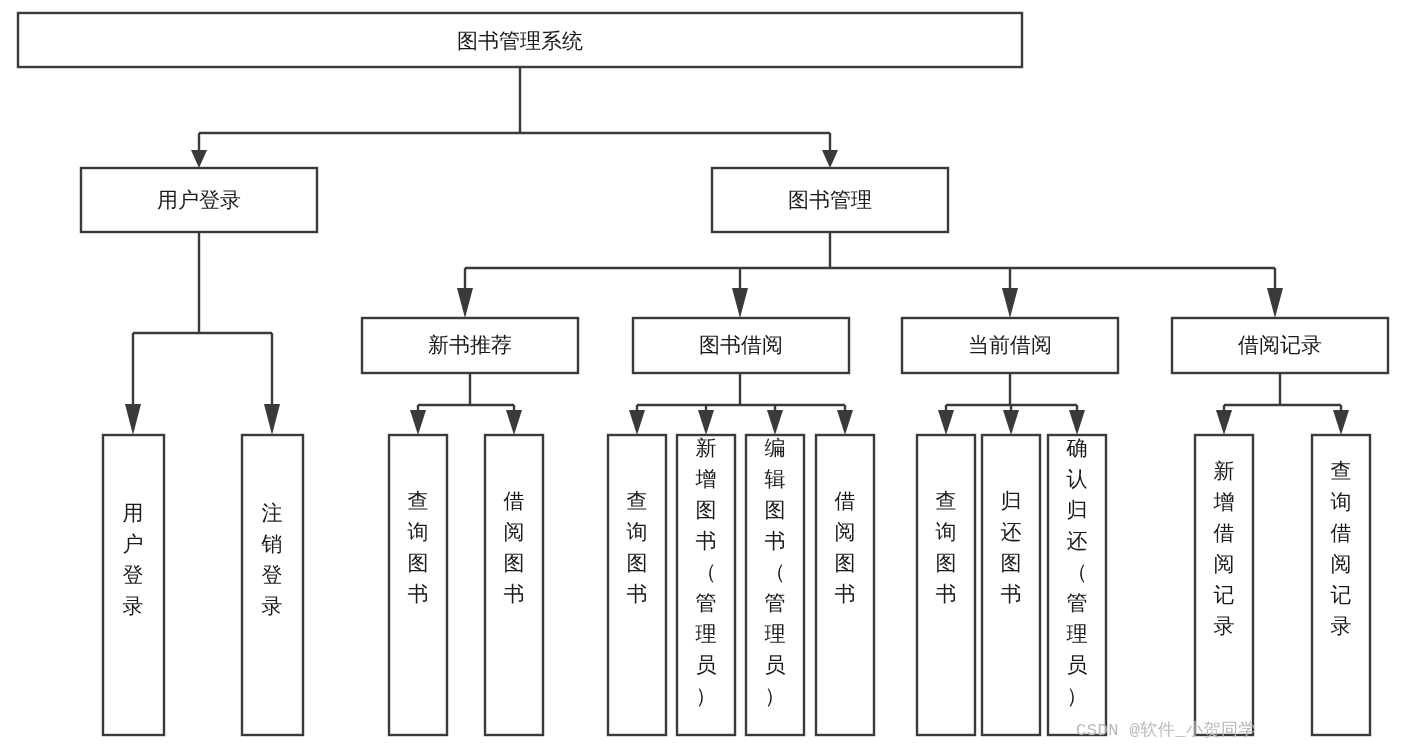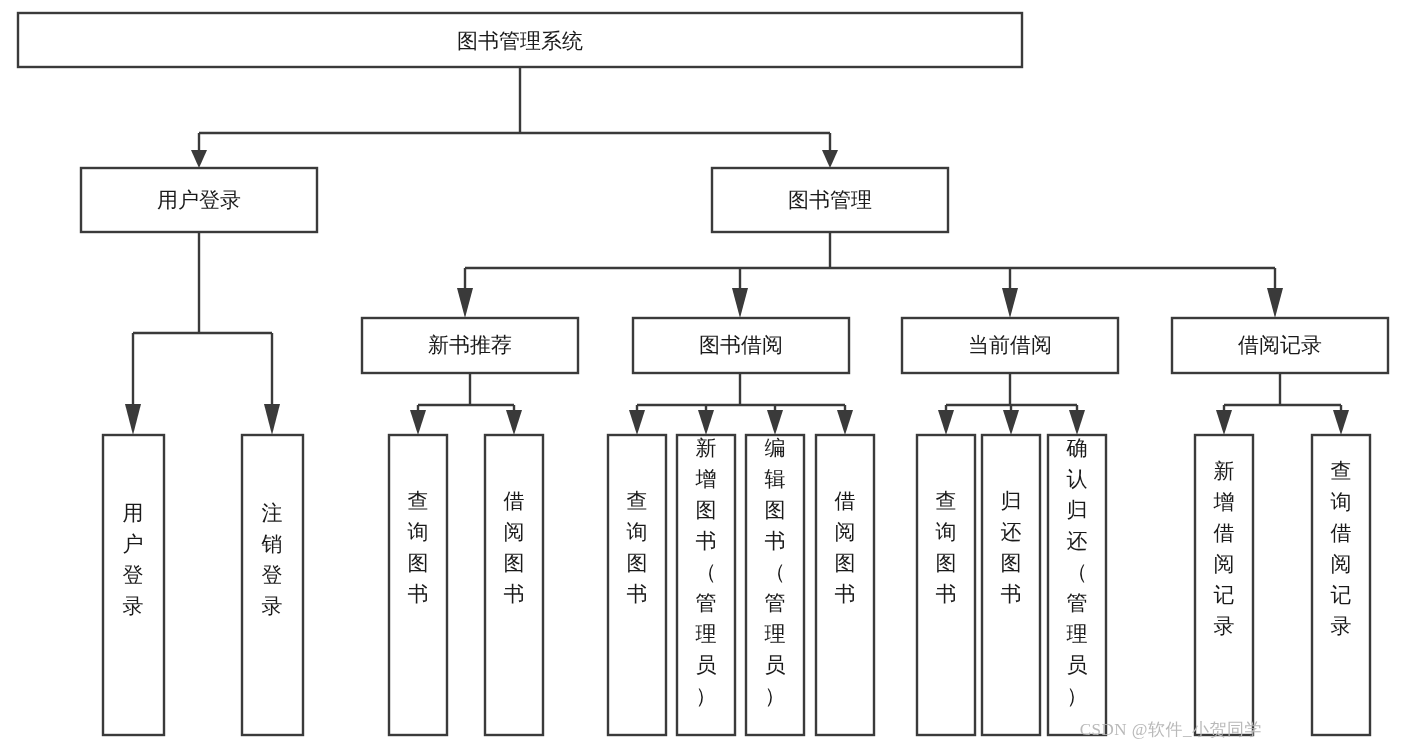--- a/index.html
+++ b/index.html
@@ -49,23 +49,23 @@
     dominant-baseline: middle;
   }
   .node-label-v {
     font-family: "Liberation Sans", "DejaVu Sans", sans-serif;
     font-size: 21px;
     fill: #1a1a1a;
     text-anchor: middle;
   }
   .watermark {
     position: absolute;
-    right: 12px;
+    right: 18px;
     bottom: 6px;
-    font-family: Liberation Serif, serif;
+    font-family: Liberation Mono, monospace;
     font-size: 17px;
     color: #b9b9b9;
     white-space: nowrap;
     letter-spacing: 0.5px;
     pointer-events: none;
   }
 </style>
 </head>
 <body>
 

